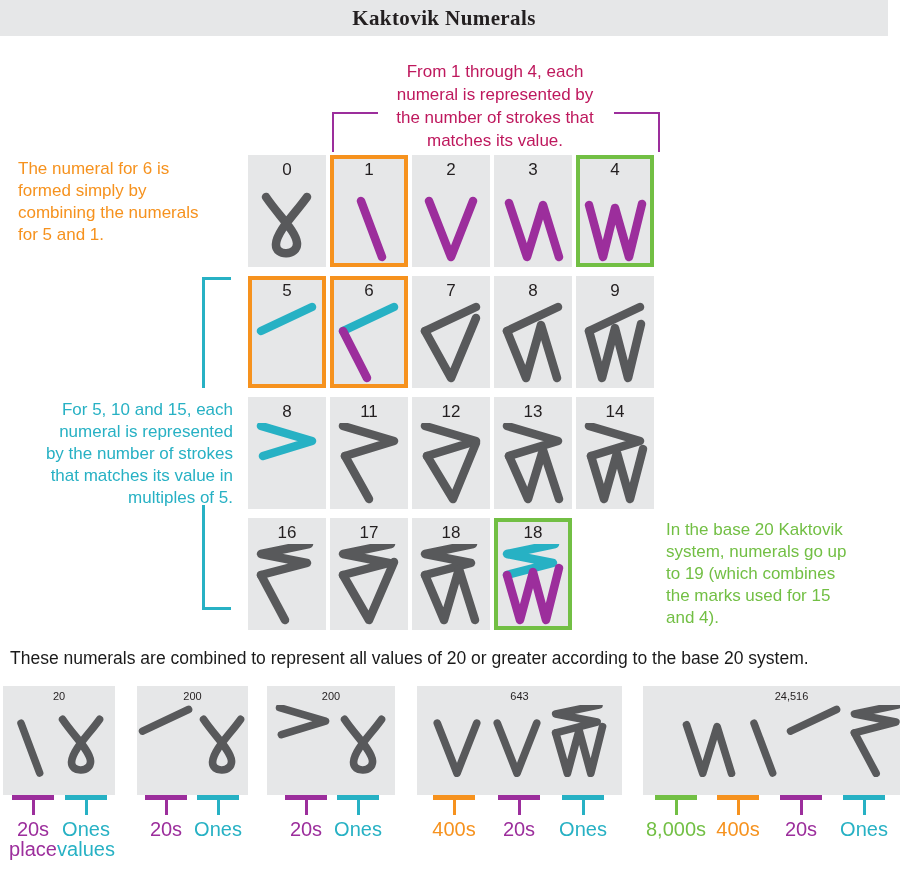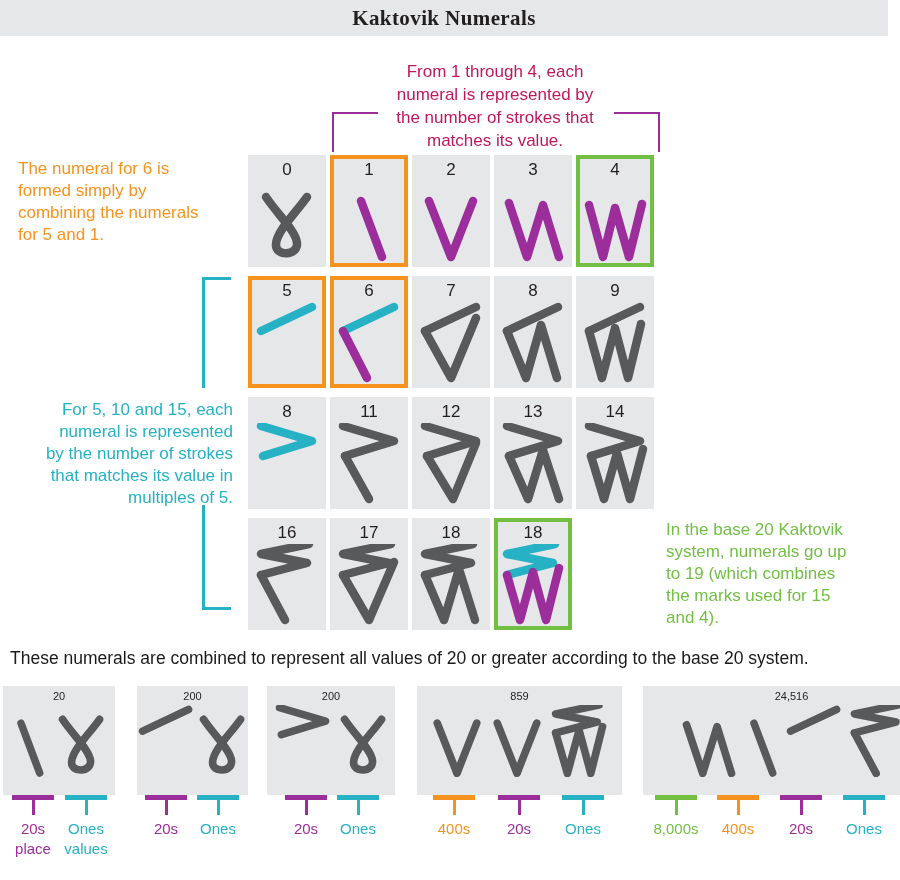--- a/index.html
+++ b/index.html
@@ -35,21 +35,21 @@
                     font-size:17.5px;color:#1a1a1a;}
   
   .exbox{position:absolute;top:686px;height:109px;background:#e6e7e8;}
   .exbox .val{text-align:center;font-size:11px;padding-top:4px;color:#231f20;}
   .exbox .glyphs{display:flex;justify-content:center;align-items:flex-start;margin-top:3px;}
   
   .bracket{position:absolute;top:795px;width:42px;height:70px;}
   .bracket .bar{height:5px;}
   .bracket .stem{width:3px;height:15px;margin:0 auto;}
   .bracket .lbl{position:absolute;top:24px;left:50%;transform:translateX(-50%);
-                width:64px;text-align:center;font-size:15px;line-height:20px;}
+                width:64px;text-align:center;font-size:20px;line-height:20px;}
 </style>
 </head>
 <body>
 
 <div id="page">
 
   <div id="header-bar">
     <h1 id="page-title">Kaktovik Numerals</h1>
   </div>
 
@@ -267,21 +267,21 @@
       <div class="bar" style="background: rgb(156, 46, 156);"></div>
       <div class="stem" style="background: rgb(156, 46, 156);"></div>
       <div class="lbl" style="color: rgb(156, 46, 156);">20s</div>
     </div>
     <div class="bracket" style="left: 337px;">
       <div class="bar" style="background: rgb(39, 177, 196);"></div>
       <div class="stem" style="background: rgb(39, 177, 196);"></div>
       <div class="lbl" style="color: rgb(39, 177, 196);">Ones</div>
     </div>
     <div class="exbox" style="left: 417px; width: 205px;">
-      <div class="val">859</div>
+      <div class="val">643</div>
       <div class="glyphs" style="gap: 8px;">
         <svg viewBox="10 26 58 80" width="52" height="72">
           <path d="M17,46 L39,102 L61,46" fill="none" stroke="#58595b" stroke-width="8.5" stroke-linecap="round" stroke-linejoin="round"></path>
         </svg>
         <svg viewBox="10 26 58 80" width="52" height="72">
           <path d="M17,46 L39,102 L61,46" fill="none" stroke="#58595b" stroke-width="8.5" stroke-linecap="round" stroke-linejoin="round"></path>
         </svg>
         <svg viewBox="8 26 64 80" width="58" height="72">
           <path d="M61,26 L13,36 L59,45 L13,57" fill="none" stroke="#58595b" stroke-width="8.5" stroke-linecap="round" stroke-linejoin="round"></path>
           <path d="M13,57 L26,102 L39,54 L52,102 L65,50" fill="none" stroke="#58595b" stroke-width="8.5" stroke-linecap="round" stroke-linejoin="round"></path>

